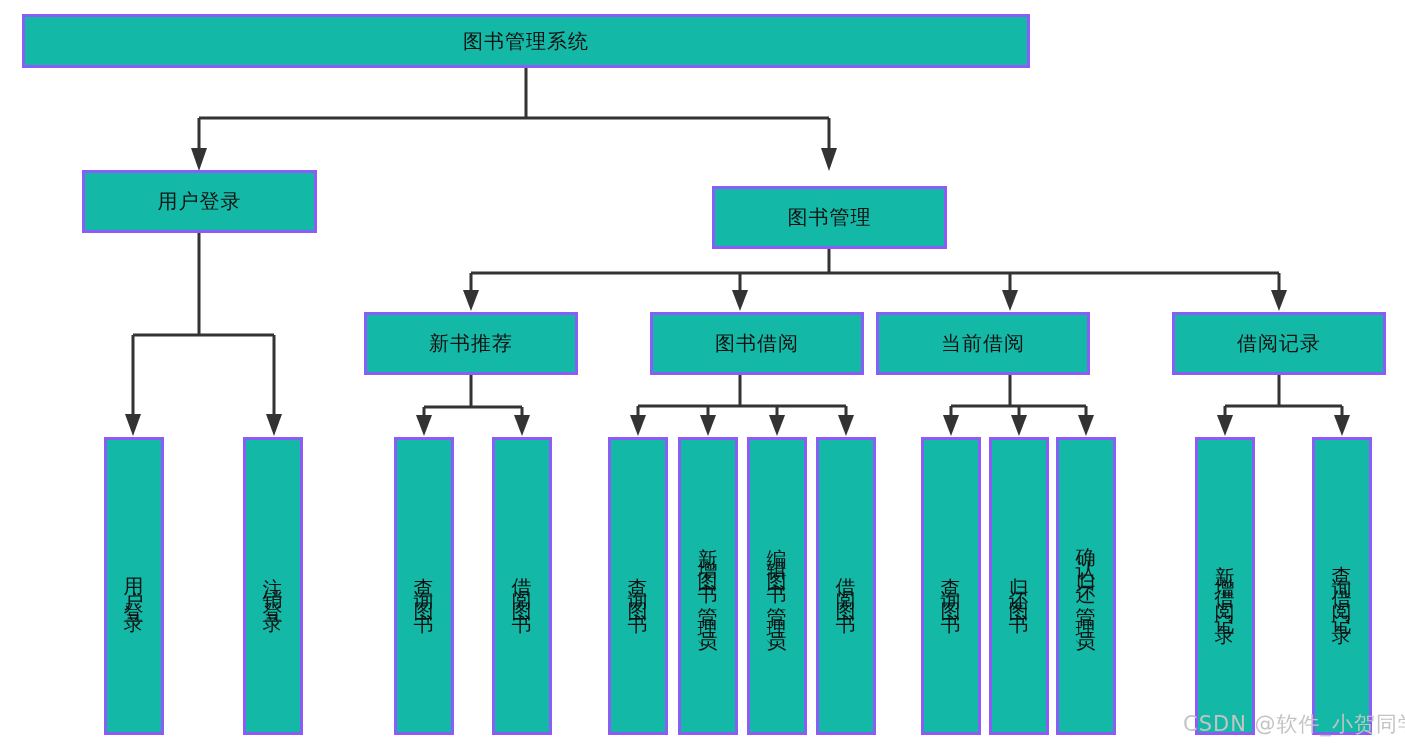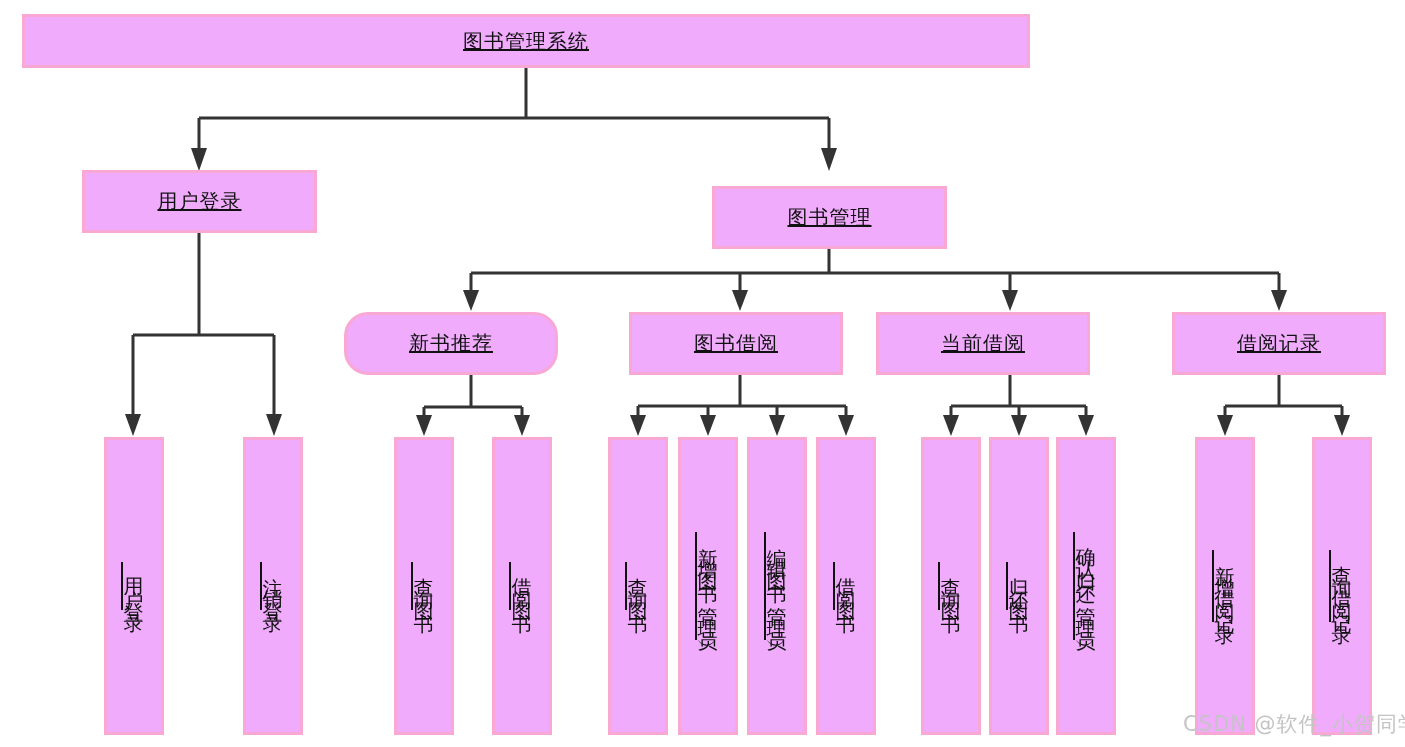--- a/index.html
+++ b/index.html
@@ -17,29 +17,28 @@
   }
   svg.wires {
     position: absolute;
     left: 0;
     top: 0;
     z-index: 1;
   }
   .node {
     position: absolute;
     box-sizing: border-box;
-    background: #f0abfc;
-    border: 3px solid #f9a8d4;
+    background: #14b8a6;
+    border: 3px solid #8b5cf6;
     display: flex;
     align-items: center;
     justify-content: center;
     color: #111111;
     font-size: 20px;
     z-index: 2;
-    text-decoration: underline;
   }
   .node.h span {
     letter-spacing: 1px;
     white-space: nowrap;
   }
   .node.v span {
     writing-mode: vertical-rl;
     text-orientation: mixed;
     letter-spacing: 12px;
     line-height: 1;
@@ -105,24 +104,24 @@
     <span>图书管理系统</span>
   </div>
 
   <div class="node h lvl1" style="left:82px;">
     <span>用户登录</span>
   </div>
   <div class="node h lvl1" style="left:712px;margin-top:16px;">
     <span>图书管理</span>
   </div>
 
-  <div class="node h lvl2" style="left:344px;border-radius:24px;">
+  <div class="node h lvl2" style="left:364px;">
     <span>新书推荐</span>
   </div>
-  <div class="node h lvl2" style="left:629px;">
+  <div class="node h lvl2" style="left:650px;">
     <span>图书借阅</span>
   </div>
   <div class="node h lvl2" style="left:876px;">
     <span>当前借阅</span>
   </div>
   <div class="node h lvl2" style="left:1172px;">
     <span>借阅记录</span>
   </div>
 
   <div class="node v leaf" style="left:104px;">

